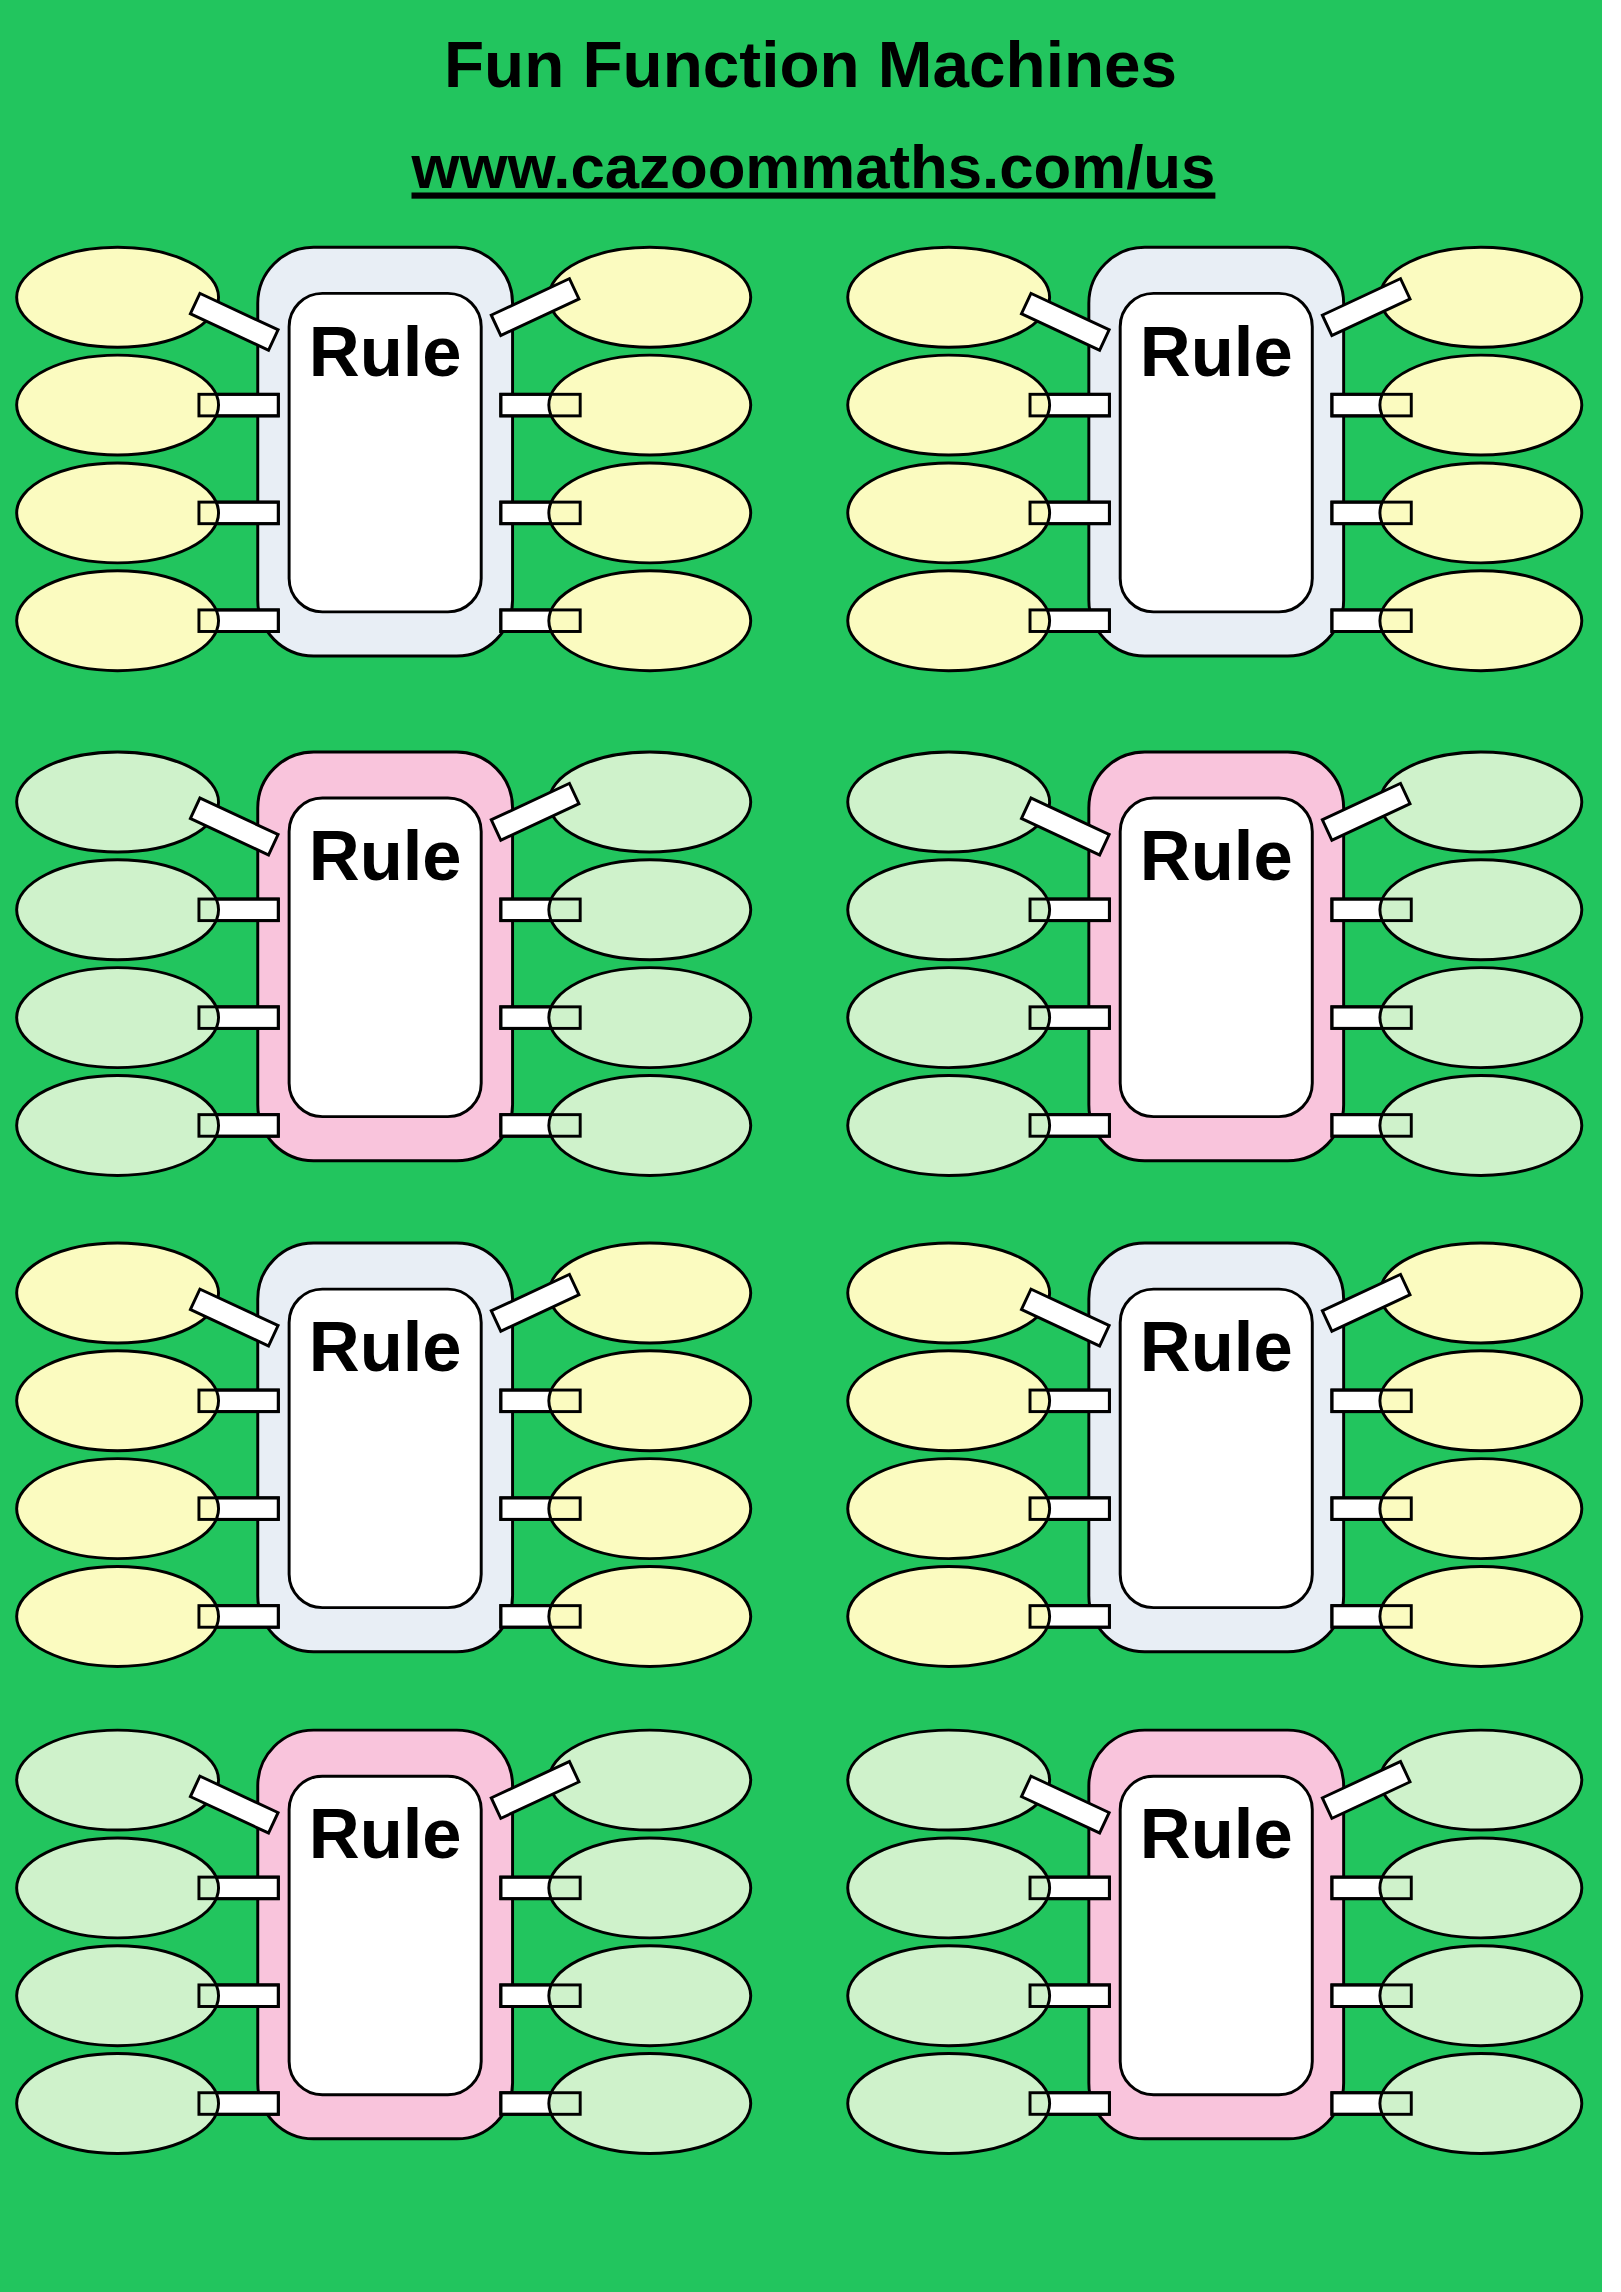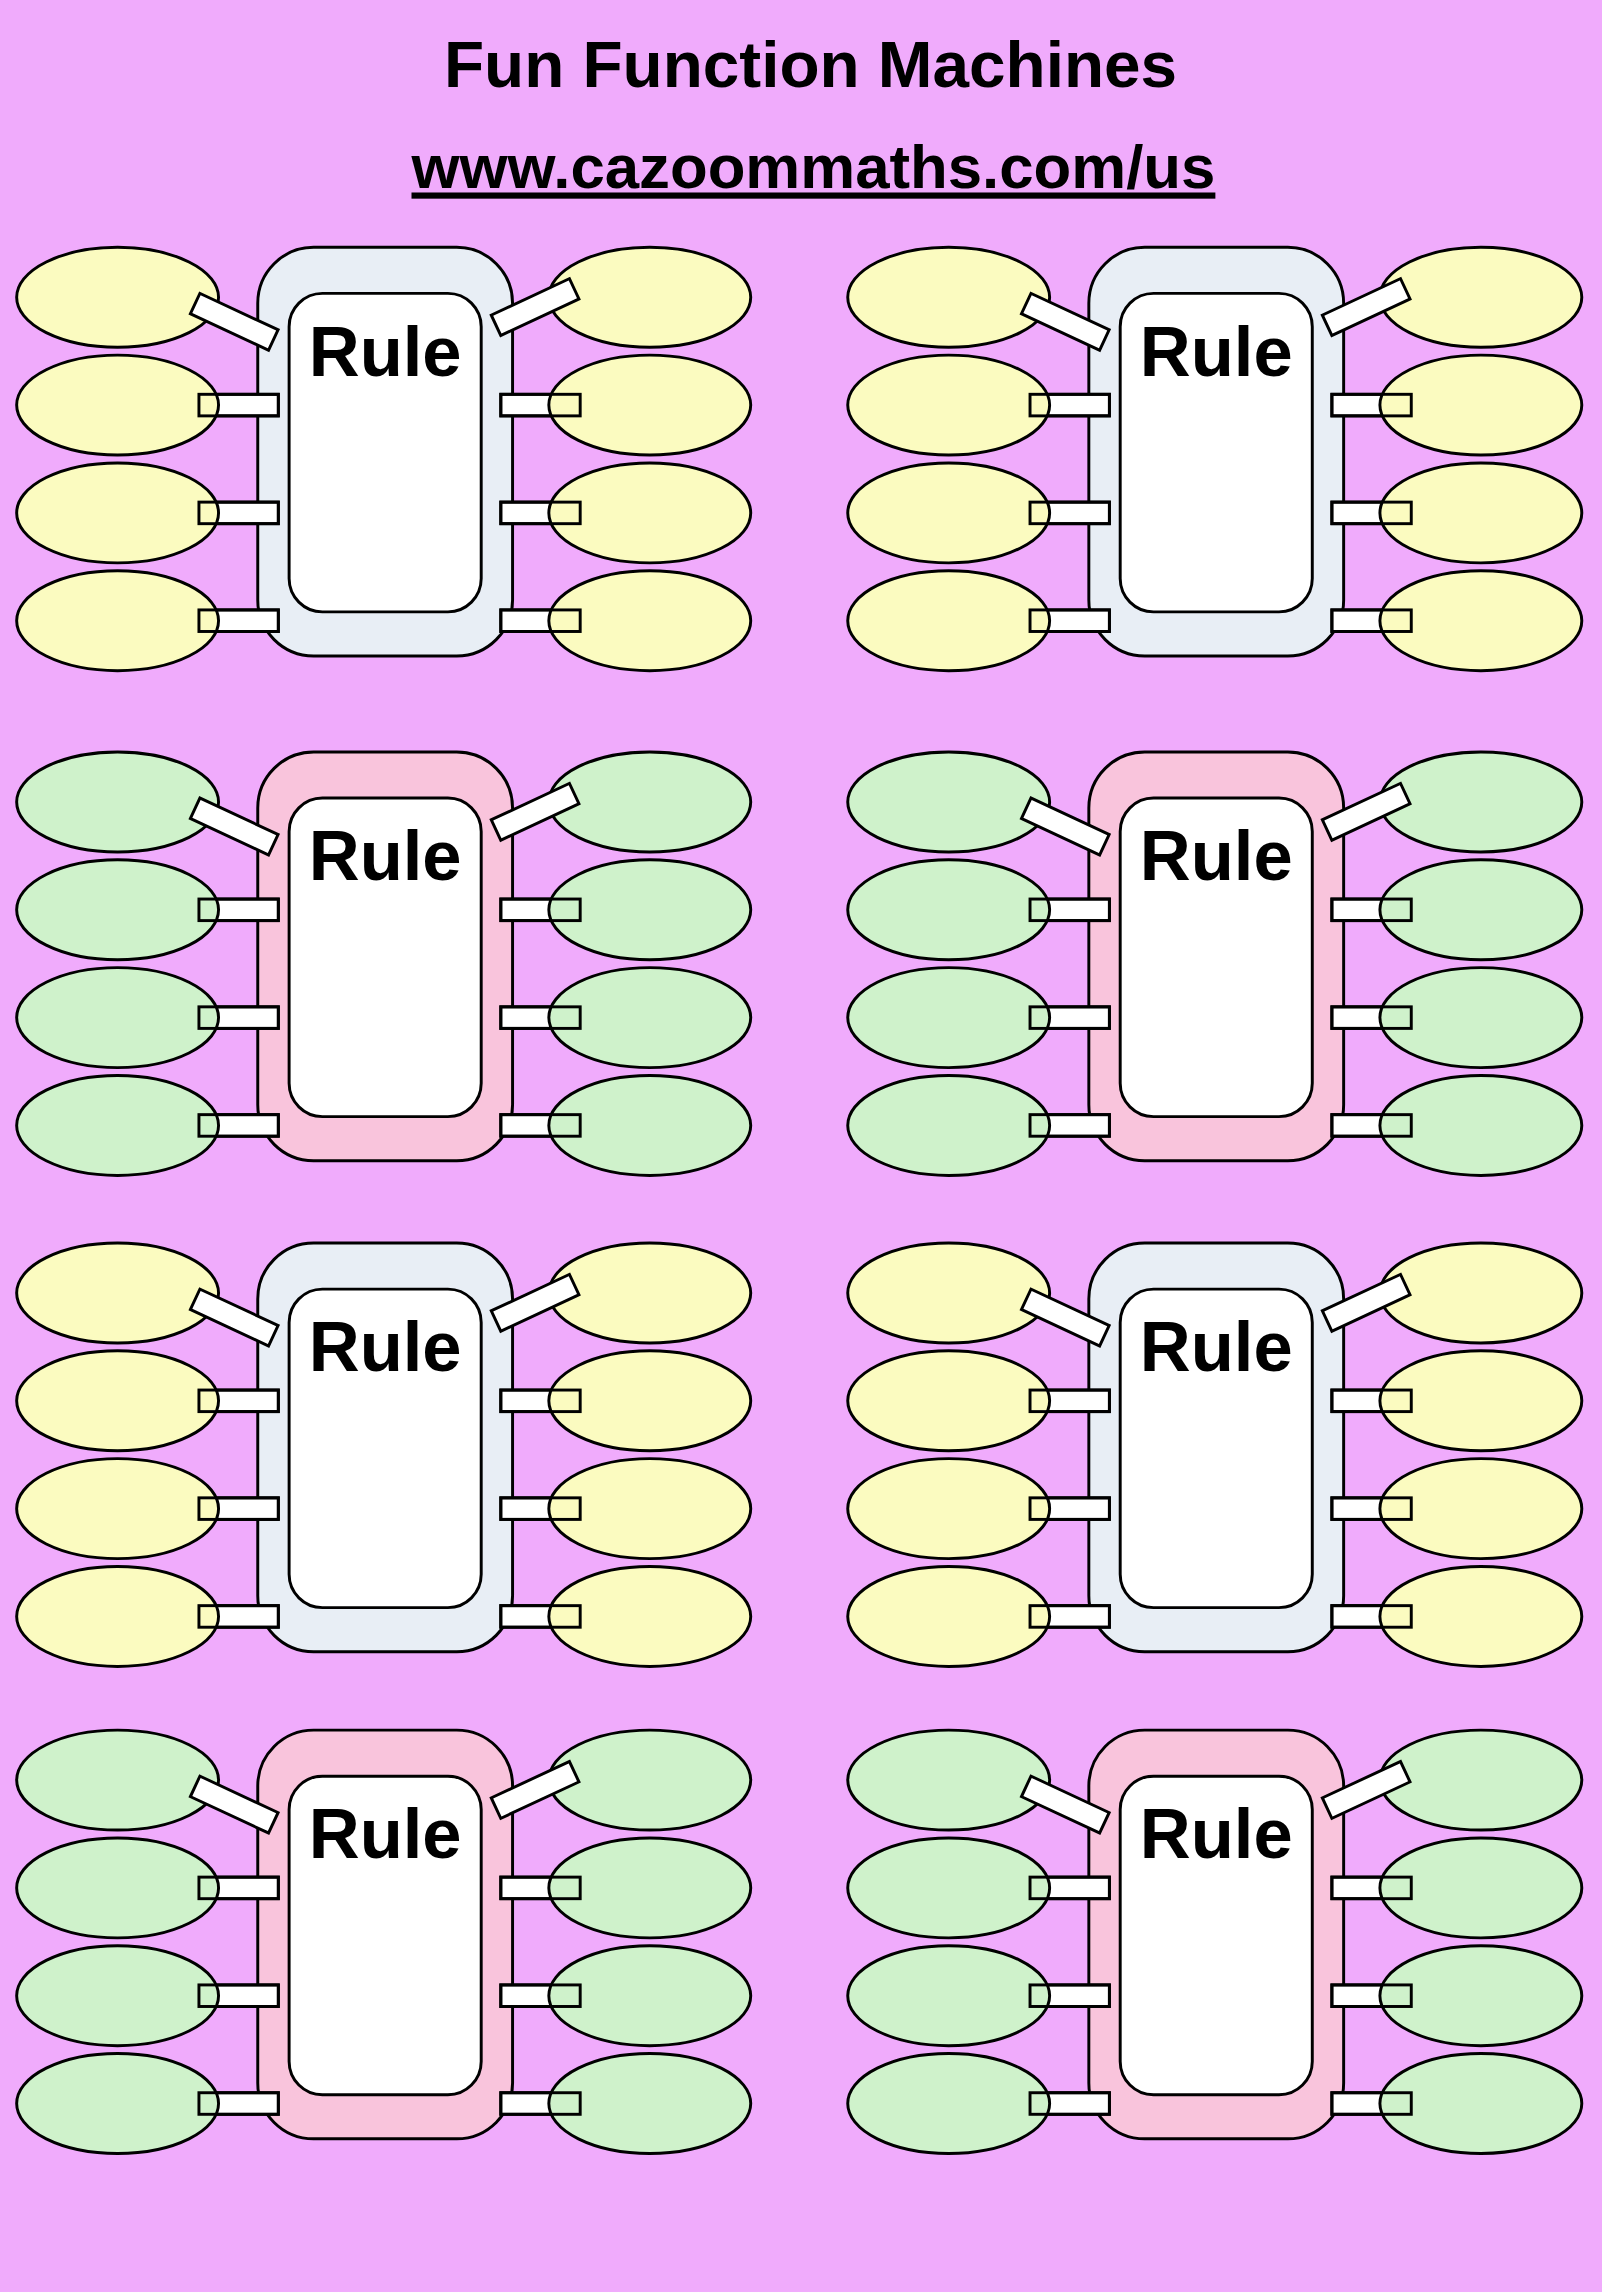--- a/index.html
+++ b/index.html
@@ -1,20 +1,20 @@
 <!DOCTYPE html>
 <html><head>
 <meta charset="utf-8">
 <style>
   html,body{margin:0;padding:0;background:#ffffff;}
   .page{
     position:relative;
     width:1602px;
     height:2293px;
-    background:#f0abfc;
+    background:#22c55e;
     overflow:hidden;
     font-family:"Liberation Sans", sans-serif;
   }
   svg{display:block;}
   .title-text{
     font-family:"Liberation Sans", sans-serif;
     font-weight:bold;
     font-size:67px;
     fill:#000000;
   }

